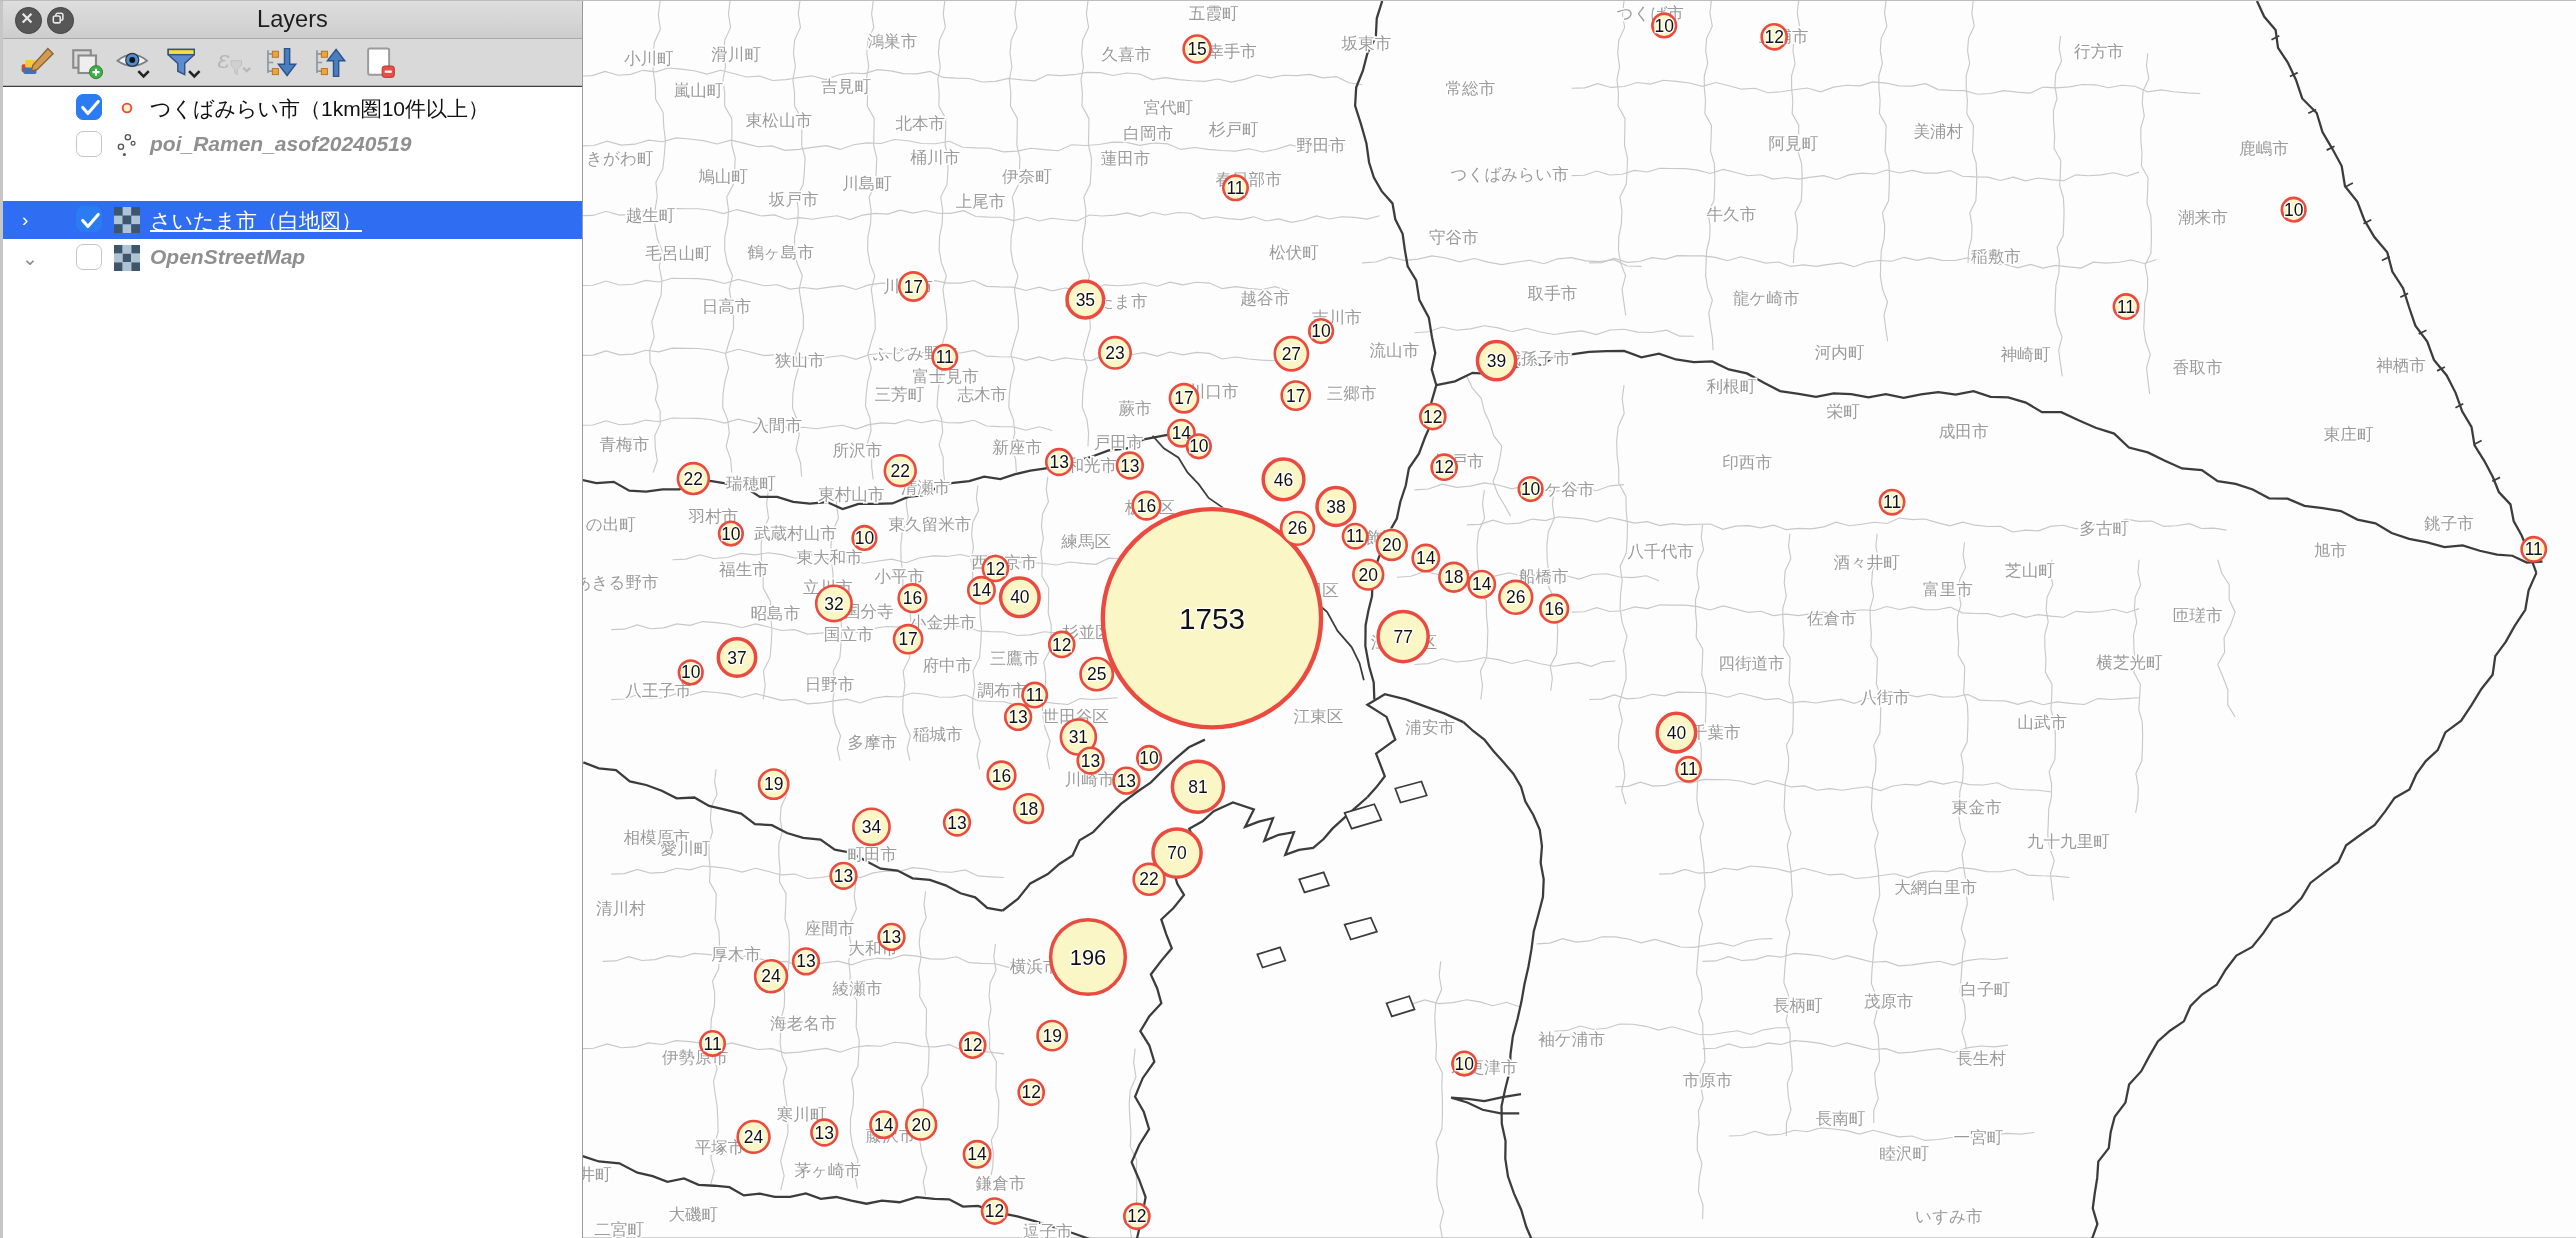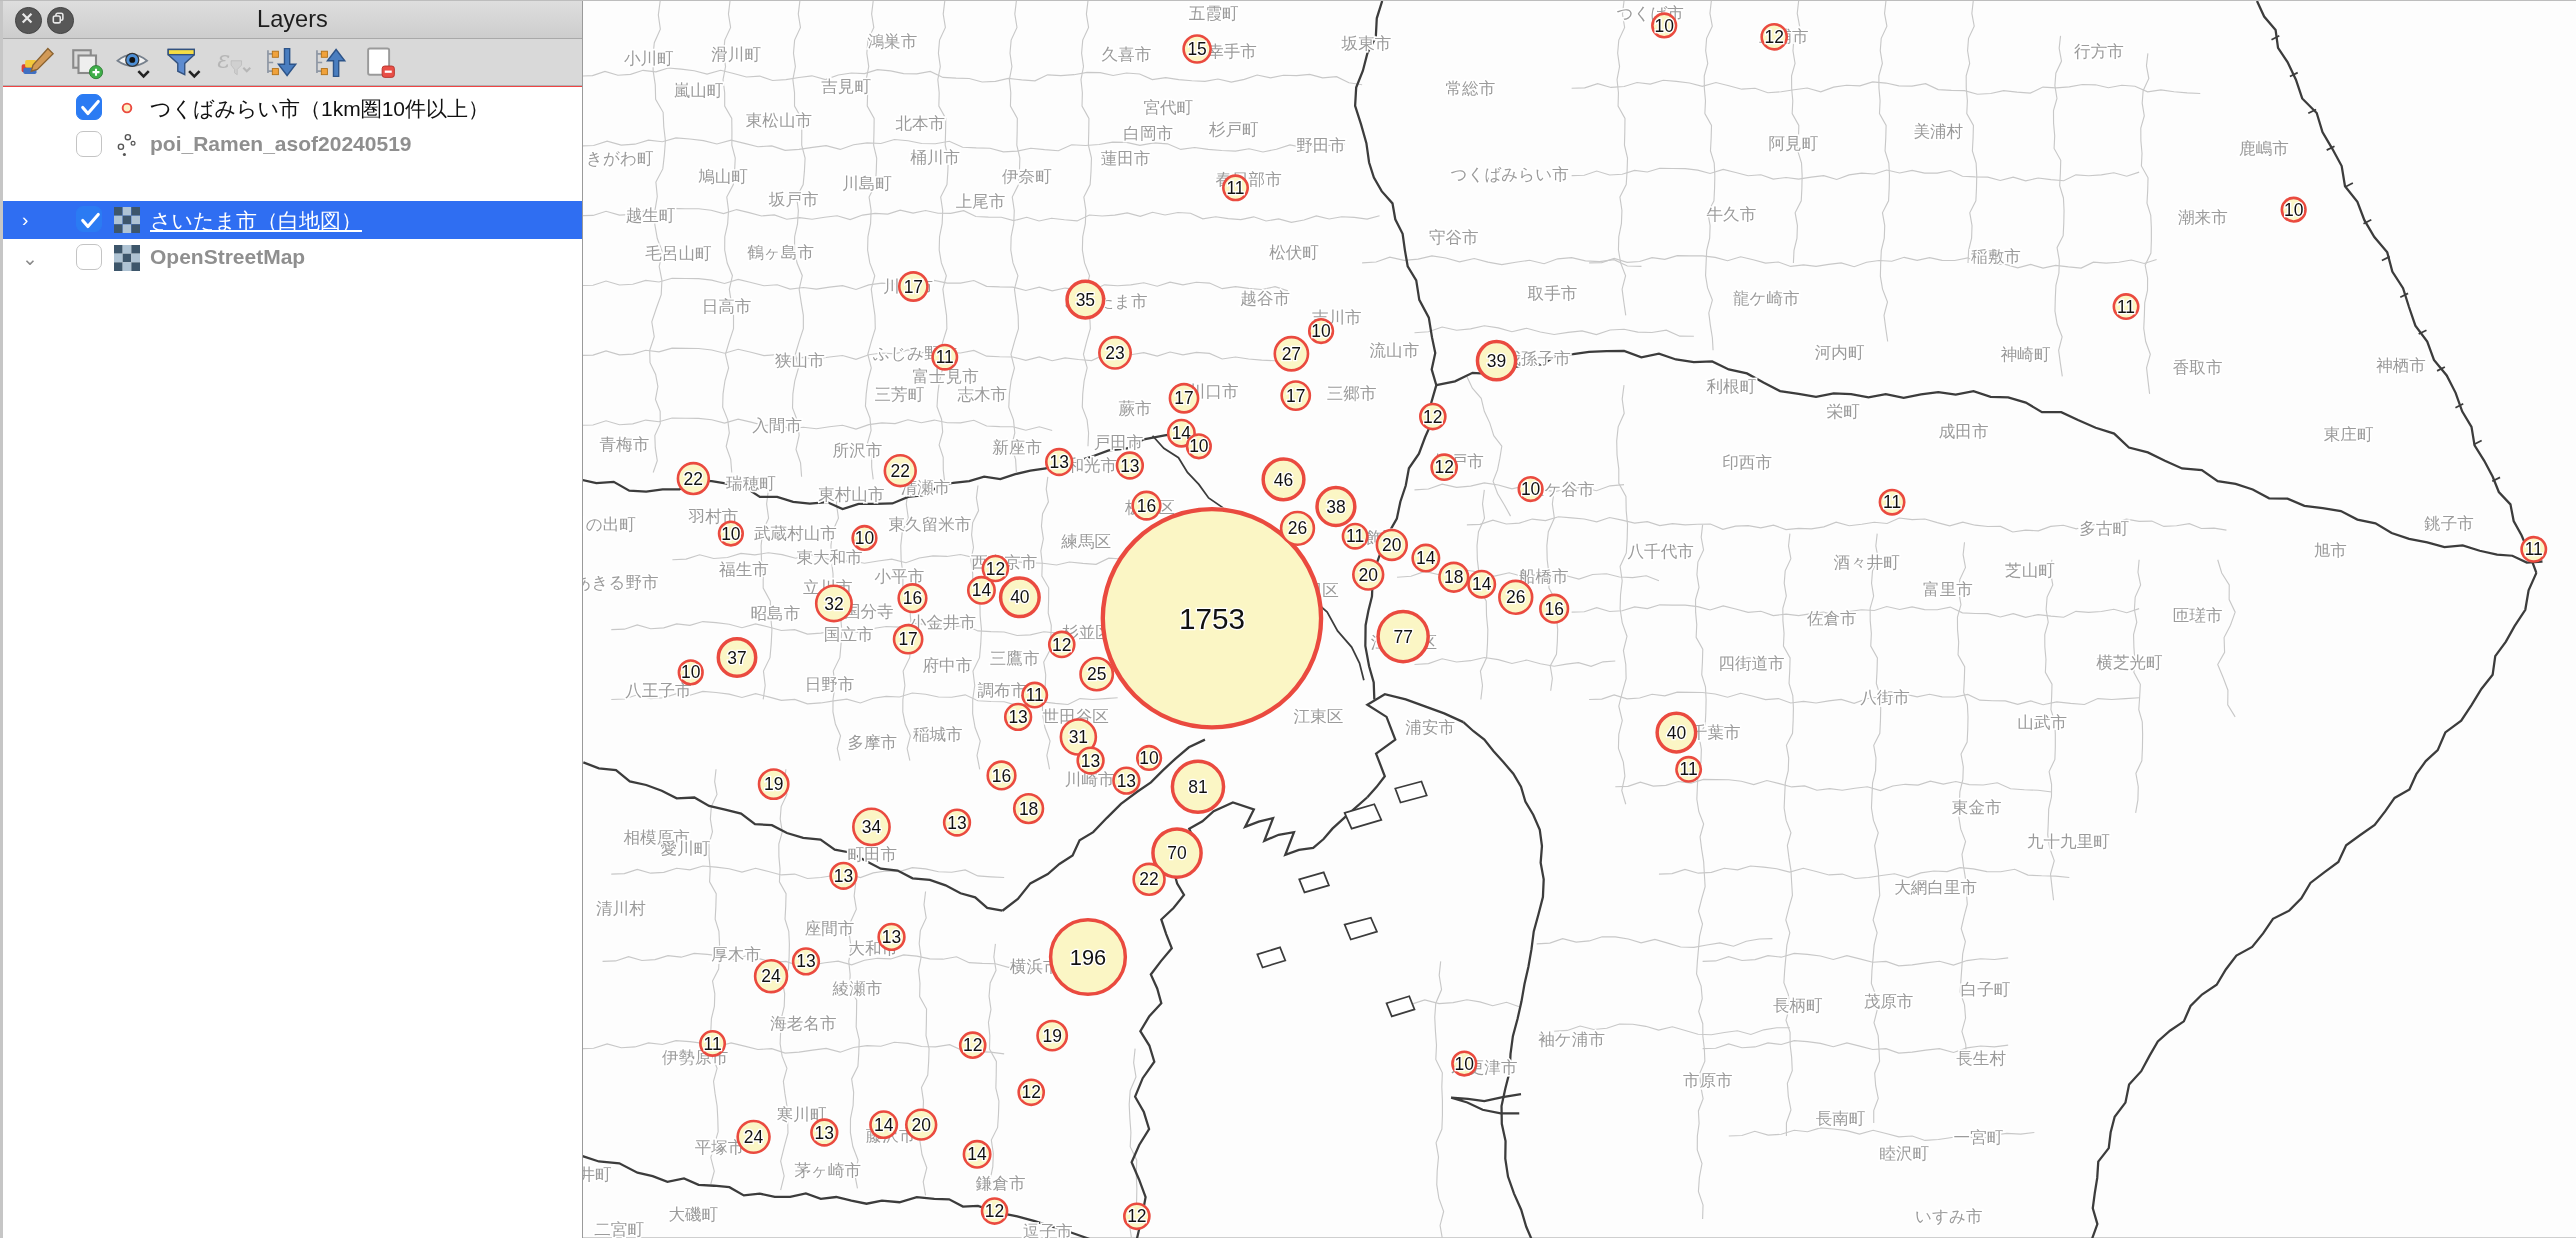--- a/index.html
+++ b/index.html
@@ -1,19 +1,19 @@
 <!DOCTYPE html>
 <html style="font-size:14px"><head>
 <meta charset="utf-8">
 <style>
   html,body{margin:0;padding:0;background:#e8e8e8;}
   #app{position:relative;width:2576px;height:1238px;overflow:hidden;background:#fff;
        font-family:"Liberation Sans","DejaVu Sans",sans-serif;border-top:1.7px solid #bdbdbd;box-sizing:border-box;}
   
-  #panel{position:absolute;left:0;top:0;width:583px;height:1238px;background:#ef4444;
+  #panel{position:absolute;left:0;top:0;width:583px;height:1238px;background:#404040;
          border-left:3.5px solid #c6c6c6;border-right:1.7px solid #9a9a9a;box-sizing:border-box;}
   #titlebar{position:absolute;left:0;top:0;right:0;height:37px;
             background:linear-gradient(#dedede,#cdcdcd);border-bottom:0.9px solid #a9a9a9;}
   #panel-title{position:absolute;left:0;right:0;top:5.2px;text-align:center;font-size:23.6px;color:#1d1d1d;}
   .winbtn{position:absolute;top:6.1px;width:24.5px;height:24.5px;border-radius:50%;background:#575757;
           border:1.7px solid #434343;cursor:pointer;}
   .winbtn svg{position:absolute;left:4.4px;top:4.4px;}
   #btn-close{left:12.2px;} #btn-float{left:44px;}
   #toolbar{position:absolute;left:0;top:38px;right:0;height:47px;background:#d9d9d9;
            border-bottom:1.7px solid #b2b2b2;display:flex;align-items:center;padding-left:8.7px;box-sizing:border-box;}
@@ -23,21 +23,21 @@
   .lrow{position:absolute;left:0;right:0;height:38px;}
   .lrow.selected{background:#2f6ef2;}
   .lrow .chev{position:absolute;left:19px;top:7.9px;width:21px;height:21px;font-size:19px;color:#8a8a8a;}
   .lrow.selected .chev{color:#fff;}
   .cbox{position:absolute;left:73px;top:5.2px;width:26px;height:26px;border-radius:7px;background:#fff;
         border:1.7px solid #c4c4c4;box-sizing:border-box;}
   .cbox.on{background:#2b7bf3;border-color:#2b7bf3;}
   .cbox svg{position:absolute;left:2.6px;top:3.5px;}
   .licon{position:absolute;left:111px;top:6.1px;width:26px;height:26px;}
   .ltext{position:absolute;left:147px;top:6.1px;font-size:21px;color:#111;white-space:nowrap;}
-  .ltext.dim{color:#8f8f8f;font-weight:bold;}
+  .ltext.dim{color:#8f8f8f;font-style:italic;font-weight:bold;}
   .lrow.selected .ltext{color:#fff;text-decoration:underline;}
   
   #map{position:absolute;left:583px;top:0;width:1993px;height:1238px;background:#fdfdfd;
        border-bottom:2.6px solid #cfcfcf;box-sizing:border-box;}
   #map svg{display:block;}
 </style>
 </head>
 <body>
 <div id="app">
 

